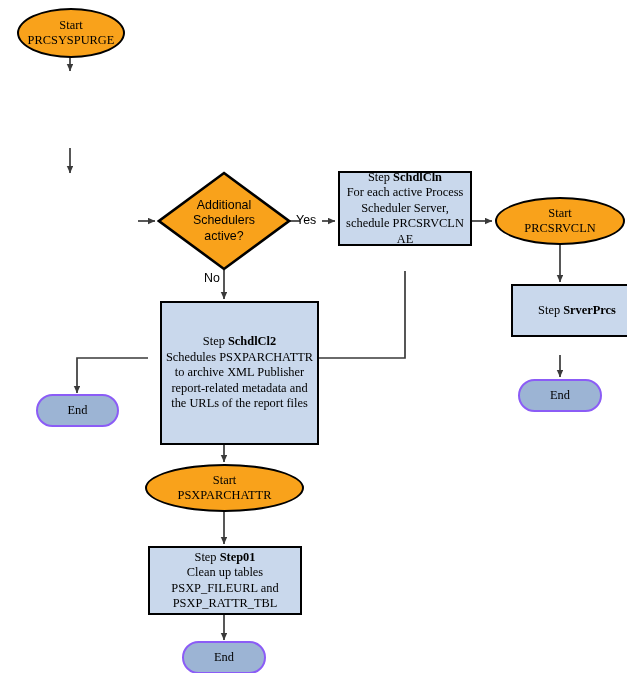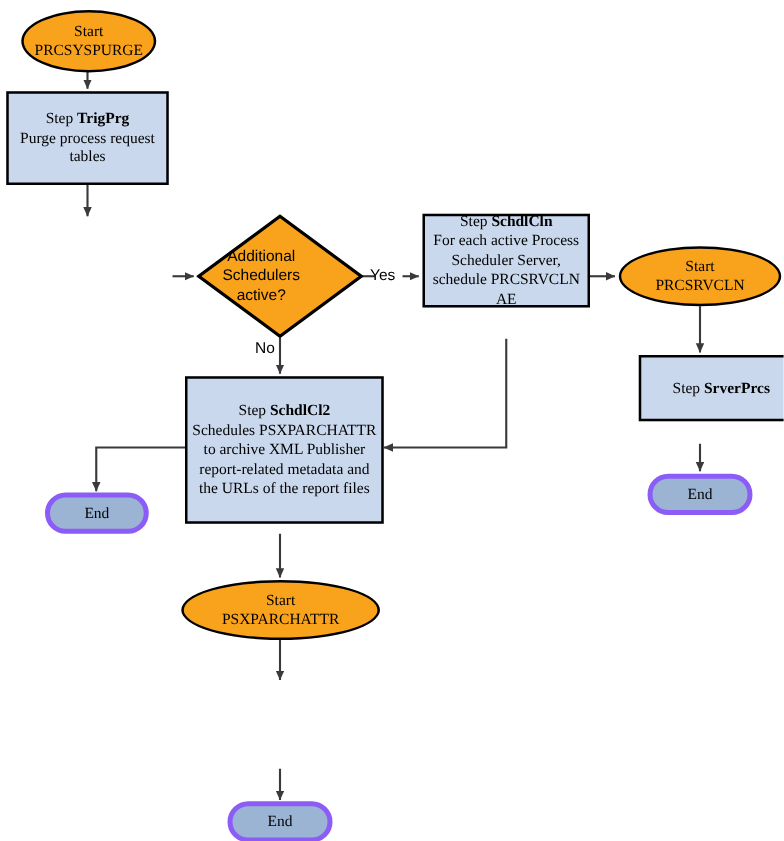--- a/index.html
+++ b/index.html
@@ -49,21 +49,21 @@
     background: #c9d8ec;
     border: 2px solid #000000;
   }
   .terminator-start {
     background: #f9a21b;
     border: 2px solid #000000;
     border-radius: 50%;
   }
   .terminator-end {
     background: #9cb4d4;
-    border: 4px solid #8b5cf6;
+    border: 2px solid #8b5cf6;
     border-radius: 22px;
     text-align: center;
   }
   .decision-wrap {
     position: absolute;
     z-index: 3;
   }
   .decision-shape {
     position: absolute;
     left: 0;
@@ -72,21 +72,21 @@
     height: 100%;
   }
   .decision-label {
     position: absolute;
     left: 0;
     top: 0;
     width: 100%;
     height: 100%;
     display: flex;
     align-items: center;
-    justify-content: flex-start;
+    justify-content: center;
     text-align: center;
     font-size: 12.4px;
     line-height: 15.4px;
     color: #000000;
   }
   .edge-label {
     position: absolute;
     font-size: 12.4px;
     line-height: 14px;
     color: #000000;
@@ -137,27 +137,20 @@
     </g>
   </svg>
 
   <div class="node terminator-start" style="left:17px; top:8px; width:108px; height:50px;">
     <div class="txt">
       <span>Start</span><br>
       <span>PRCSYSPURGE</span>
     </div>
   </div>
 
-  <div class="node process" style="left:5px; top:73px; width:130px; height:75px;">
-    <div class="txt">
-      <span>Step</span>
-      <span class="b">TrigPrg</span><br>
-      <span>Purge process request tables</span>
-    </div>
-  </div>
 
 
   <div class="decision-wrap" style="left:157px; top:171px; width:134px; height:100px;">
     <svg class="decision-shape" viewBox="0 0 134 100" preserveAspectRatio="none">
       <polygon points="67,2 132,50 67,98 2,50" fill="#f9a21b" stroke="#000000" stroke-width="2.6"></polygon>
     </svg>
     <div class="decision-label">
       <span style="display:block; width:104px;">Additional Schedulers active?</span>
     </div>
   </div>
@@ -184,37 +177,44 @@
     <div class="txt">
       <span>Step</span>
       <span class="b">SrverPrcs</span><br>
     </div>
   </div>
 
   <div class="node terminator-end" style="left:518px; top:379px; width:84px; height:33px;">
     <div class="txt">End</div>
   </div>
 
-  <div class="node process" style="left:148px; top:301px; width:159px; height:118px;">
+  <div class="node process" style="left:160px; top:301px; width:159px; height:144px;">
     <div class="txt">
       <span>Step</span>
       <span class="b">SchdlCl2</span><br>
       <span>Schedules PSXPARCHATTR to archive XML Publisher report-related metadata and the URLs of the report files</span>
     </div>
   </div>
 
   <div class="node terminator-end" style="left:36px; top:394px; width:83px; height:33px;">
     <div class="txt">End</div>
   </div>
 
   <div class="node terminator-start" style="left:145px; top:464px; width:159px; height:48px;">
     <div class="txt">
       <span>Start</span><br>
       <span>PSXPARCHATTR</span>
     </div>
   </div>
 
+  <div class="node process" style="left:148px; top:546px; width:154px; height:69px;">
+    <div class="txt">
+      <span>Step</span>
+      <span class="b">Step01</span><br>
+      <span>Clean up tables PSXP_FILEURL and PSXP_RATTR_TBL</span>
+    </div>
+  </div>
 
   <div class="node terminator-end" style="left:182px; top:641px; width:84px; height:33px;">
     <div class="txt">End</div>
   </div>
 
 </div>
 
 </body></html>

